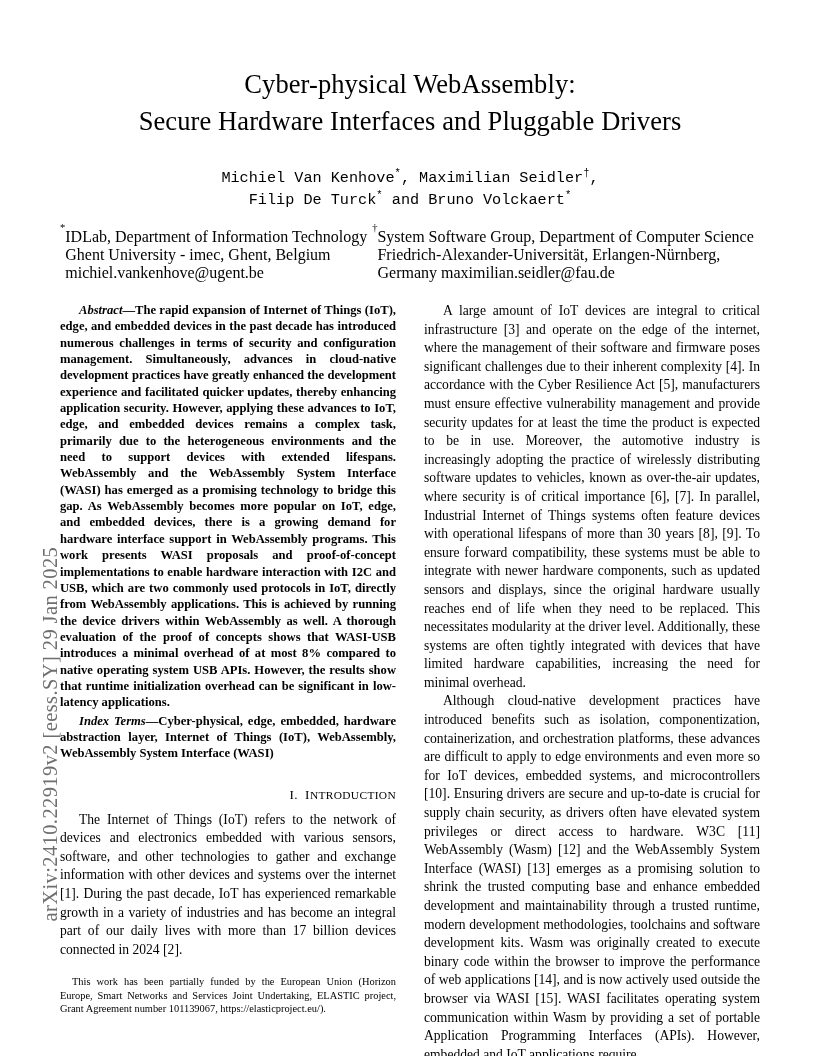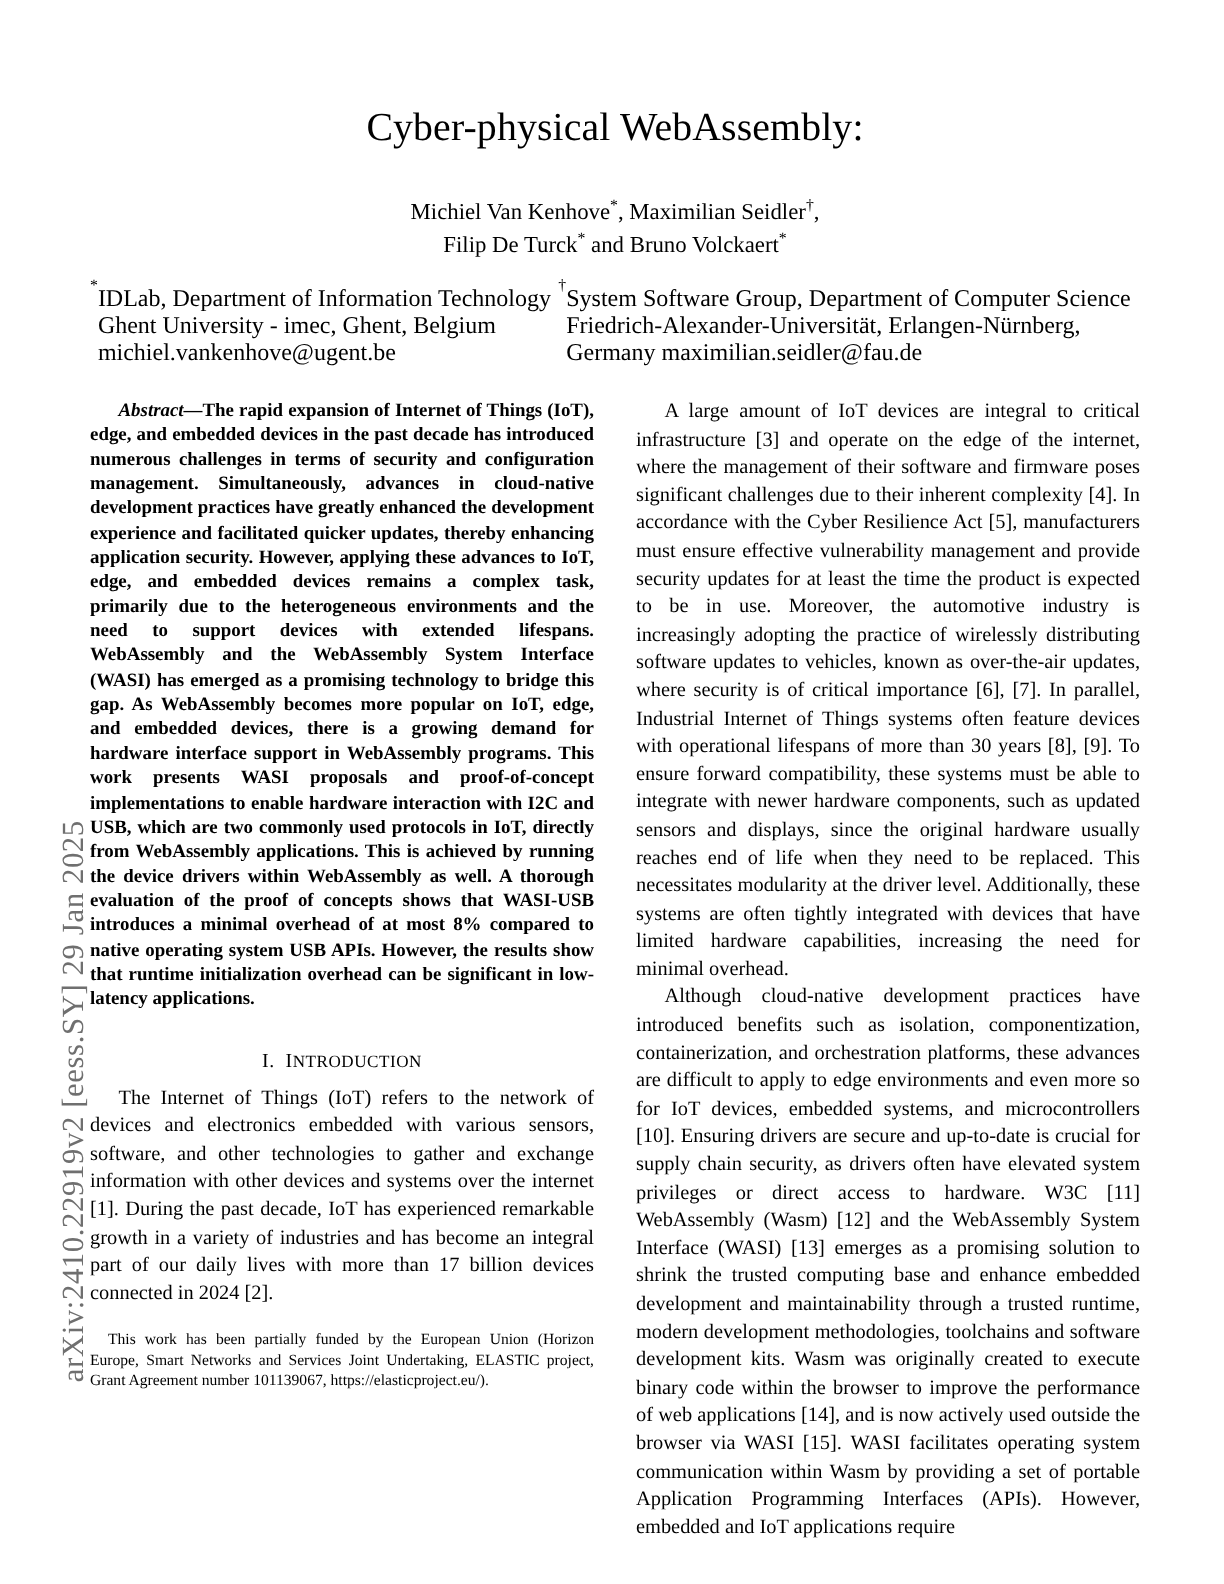--- a/index.html
+++ b/index.html
@@ -57,20 +57,21 @@
     font-size: 26.5px;
     line-height: 37px;
     font-weight: normal;
     letter-spacing: 0.1px;
   }
 
   
   #authors-block {
     margin-top: 28px;
     text-align: center;
+    font-family: Liberation Mono, monospace;
   }
   .author-line {
     font-size: 15.2px;
     line-height: 21.5px;
   }
   sup.mark {
     font-size: 10.5px;
     vertical-align: super;
     line-height: 0;
   }
@@ -103,21 +104,21 @@
   .indexterms-text { margin-top: 2px; }
   .lead-italic {
     font-style: italic;
     font-weight: bold;
     font-family: Liberation Serif, serif;
   }
 
   h2.section-head {
     font-size: 13.2px;
     font-weight: normal;
-    text-align: center;
+    text-align: right;
     margin: 25px 0 8px 0;
     letter-spacing: 0.35px;
   }
   h2.section-head .smallcaps {
     font-size: 11.4px;
   }
 
   p.body-text {
     font-size: 13.6px;
     line-height: 18.6px;
@@ -145,20 +146,21 @@
 <body>
 
 <div id="arxiv-stamp">
   <div class="vtext">arXiv:2410.22919v2  [eess.SY]  29 Jan 2025</div>
 </div>
 
 <div id="page">
 
   <div id="title-block">
     <div class="title-line">Cyber-physical WebAssembly:</div>
+    <div class="title-line">Secure Hardware Interfaces and Pluggable Drivers</div>
   </div>
 
   <div id="authors-block">
     <div class="author-line">Michiel Van Kenhove<sup class="mark">*</sup>, Maximilian Seidler<sup class="mark">†</sup>,</div>
     <div class="author-line">Filip De Turck<sup class="mark">*</sup> and Bruno Volckaert<sup class="mark">*</sup></div>
   </div>
 
   <div id="affiliations-block">
     
       <sup class="mark">*</sup>IDLab, Department of Information Technology
@@ -171,20 +173,21 @@
       maximilian.seidler@fau.de
     
   </div>
 
   <div id="columns">
 
     <div class="column column-left">
 
       <p class="abstract-text"><span class="lead-italic">Abstract</span><span>—</span><span>The rapid expansion of Internet of Things (IoT), edge, and embedded devices in the past decade has introduced numerous challenges in terms of security and configuration management. Simultaneously, advances in cloud-native development practices have greatly enhanced the development experience and facilitated quicker updates, thereby enhancing application security. However, applying these advances to IoT, edge, and embedded devices remains a complex task, primarily due to the heterogeneous environments and the need to support devices with extended lifespans. WebAssembly and the WebAssembly System Interface (WASI) has emerged as a promising technology to bridge this gap. As WebAssembly becomes more popular on IoT, edge, and embedded devices, there is a growing demand for hardware interface support in WebAssembly programs. This work presents WASI proposals and proof-of-concept implementations to enable hardware interaction with I2C and USB, which are two commonly used protocols in IoT, directly from WebAssembly applications. This is achieved by running the device drivers within WebAssembly as well. A thorough evaluation of the proof of concepts shows that WASI-USB introduces a minimal overhead of at most 8% compared to native operating system USB APIs. However, the results show that runtime initialization overhead can be significant in low-latency applications.</span></p>
 
+      <p class="indexterms-text"><span class="lead-italic">Index Terms</span><span>—</span><span>Cyber-physical, edge, embedded, hardware abstraction layer, Internet of Things (IoT), WebAssembly, WebAssembly System Interface (WASI)</span></p>
 
       <h2 class="section-head"><span>I.&nbsp; I<span class="smallcaps">NTRODUCTION</span></span></h2>
 
       <p class="body-text">The Internet of Things (IoT) refers to the network of devices and electronics embedded with various sensors, software, and other technologies to gather and exchange information with other devices and systems over the internet [1]. During the past decade, IoT has experienced remarkable growth in a variety of industries and has become an integral part of our daily lives with more than 17 billion devices connected in 2024 [2].</p>
 
       <div id="footnotes">
         <p class="footnote-text">This work has been partially funded by the European Union (Horizon Europe, Smart Networks and Services Joint Undertaking, ELASTIC project, Grant Agreement number 101139067, https://elasticproject.eu/).</p>
 
       </div>
 

